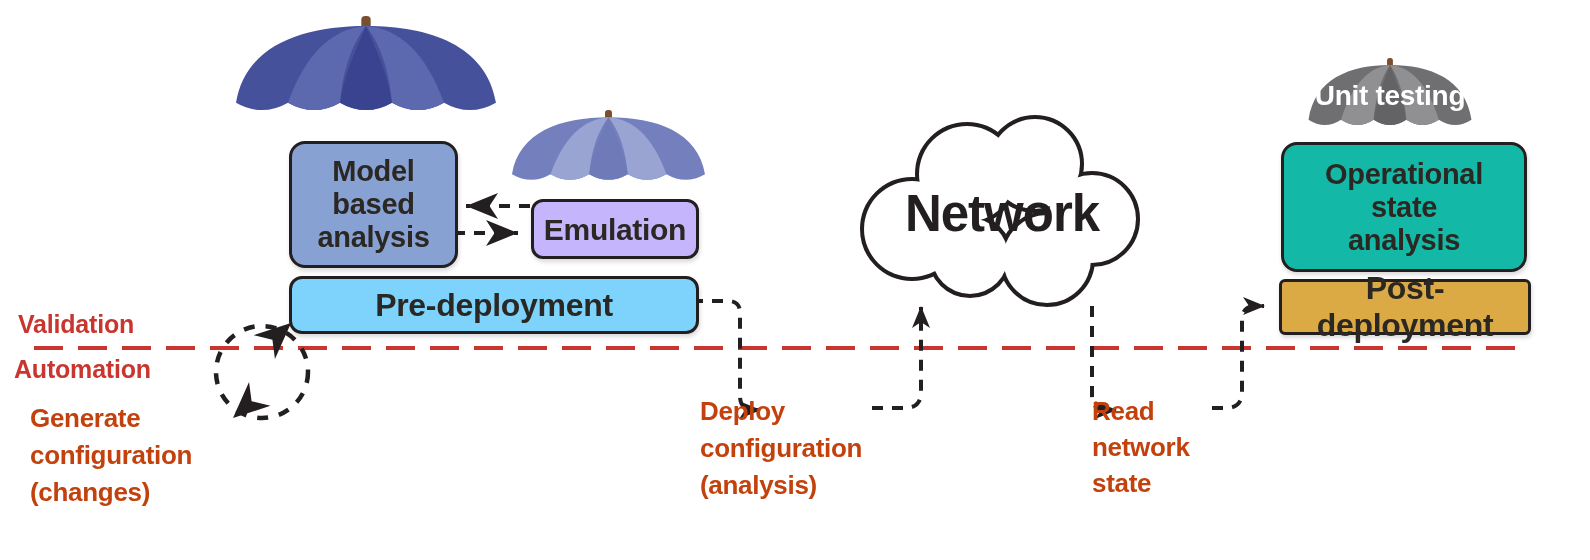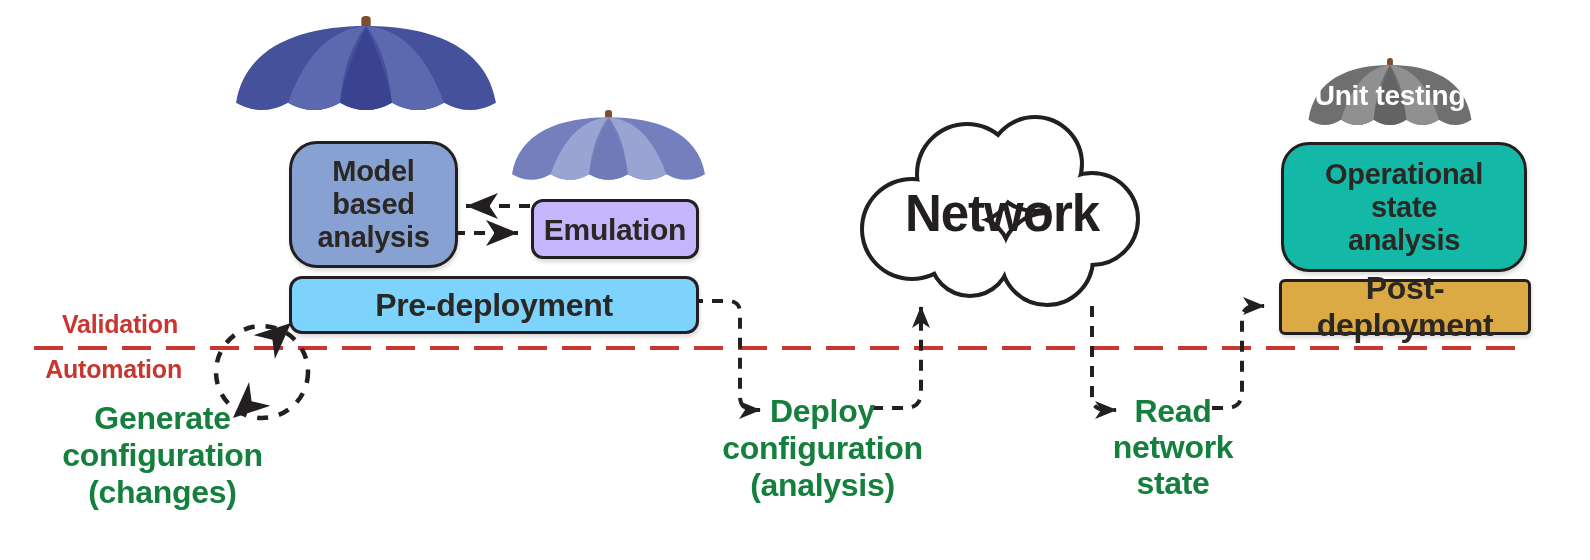--- a/index.html
+++ b/index.html
@@ -12,34 +12,34 @@
   .abs{position:absolute;}
   .node-box{
     position:absolute;
     border:3.5px solid #231f20;
     display:flex;align-items:center;justify-content:center;
     text-align:center;
     color:#2b2723;
     letter-spacing:-0.3px;
     box-shadow:1px 3px 4px rgba(0,0,0,0.15);
   }
-  .blue-box{border-radius:28px;font-size:29px;line-height:33px;white-space:pre-line;}
+  .blue-box{border-radius:16px;font-size:29px;line-height:33px;white-space:pre-line;}
   .gold-box{border-radius:13px;font-size:32px;}
   .umb{position:absolute;}
   .umb svg{position:absolute;left:0;top:0;width:100%;height:100%;}
   .umb-label{
     position:absolute;left:0;right:0;text-align:center;color:#ffffff;
     white-space:pre-line;letter-spacing:-0.3px;
   }
   .annotation{
-    position:absolute;text-align:center;color:#15803d;
-    white-space:pre-line;font-size:32px;line-height:37px;letter-spacing:-0.3px;
+    position:absolute;text-align:left;color:#c2410c;
+    white-space:pre-line;font-size:26px;line-height:37px;letter-spacing:-0.3px;
   }
   .divider-label{
-    position:absolute;text-align:right;font-size:25px;letter-spacing:-0.2px;
+    position:absolute;text-align:left;font-size:25px;letter-spacing:-0.2px;
   }
   .cloud-label{
     position:absolute;text-align:center;color:#231f20;
     font-size:51px;letter-spacing:-1px;
   }
   svg{overflow:visible;}
 </style>
 </head>
 <body>
 

